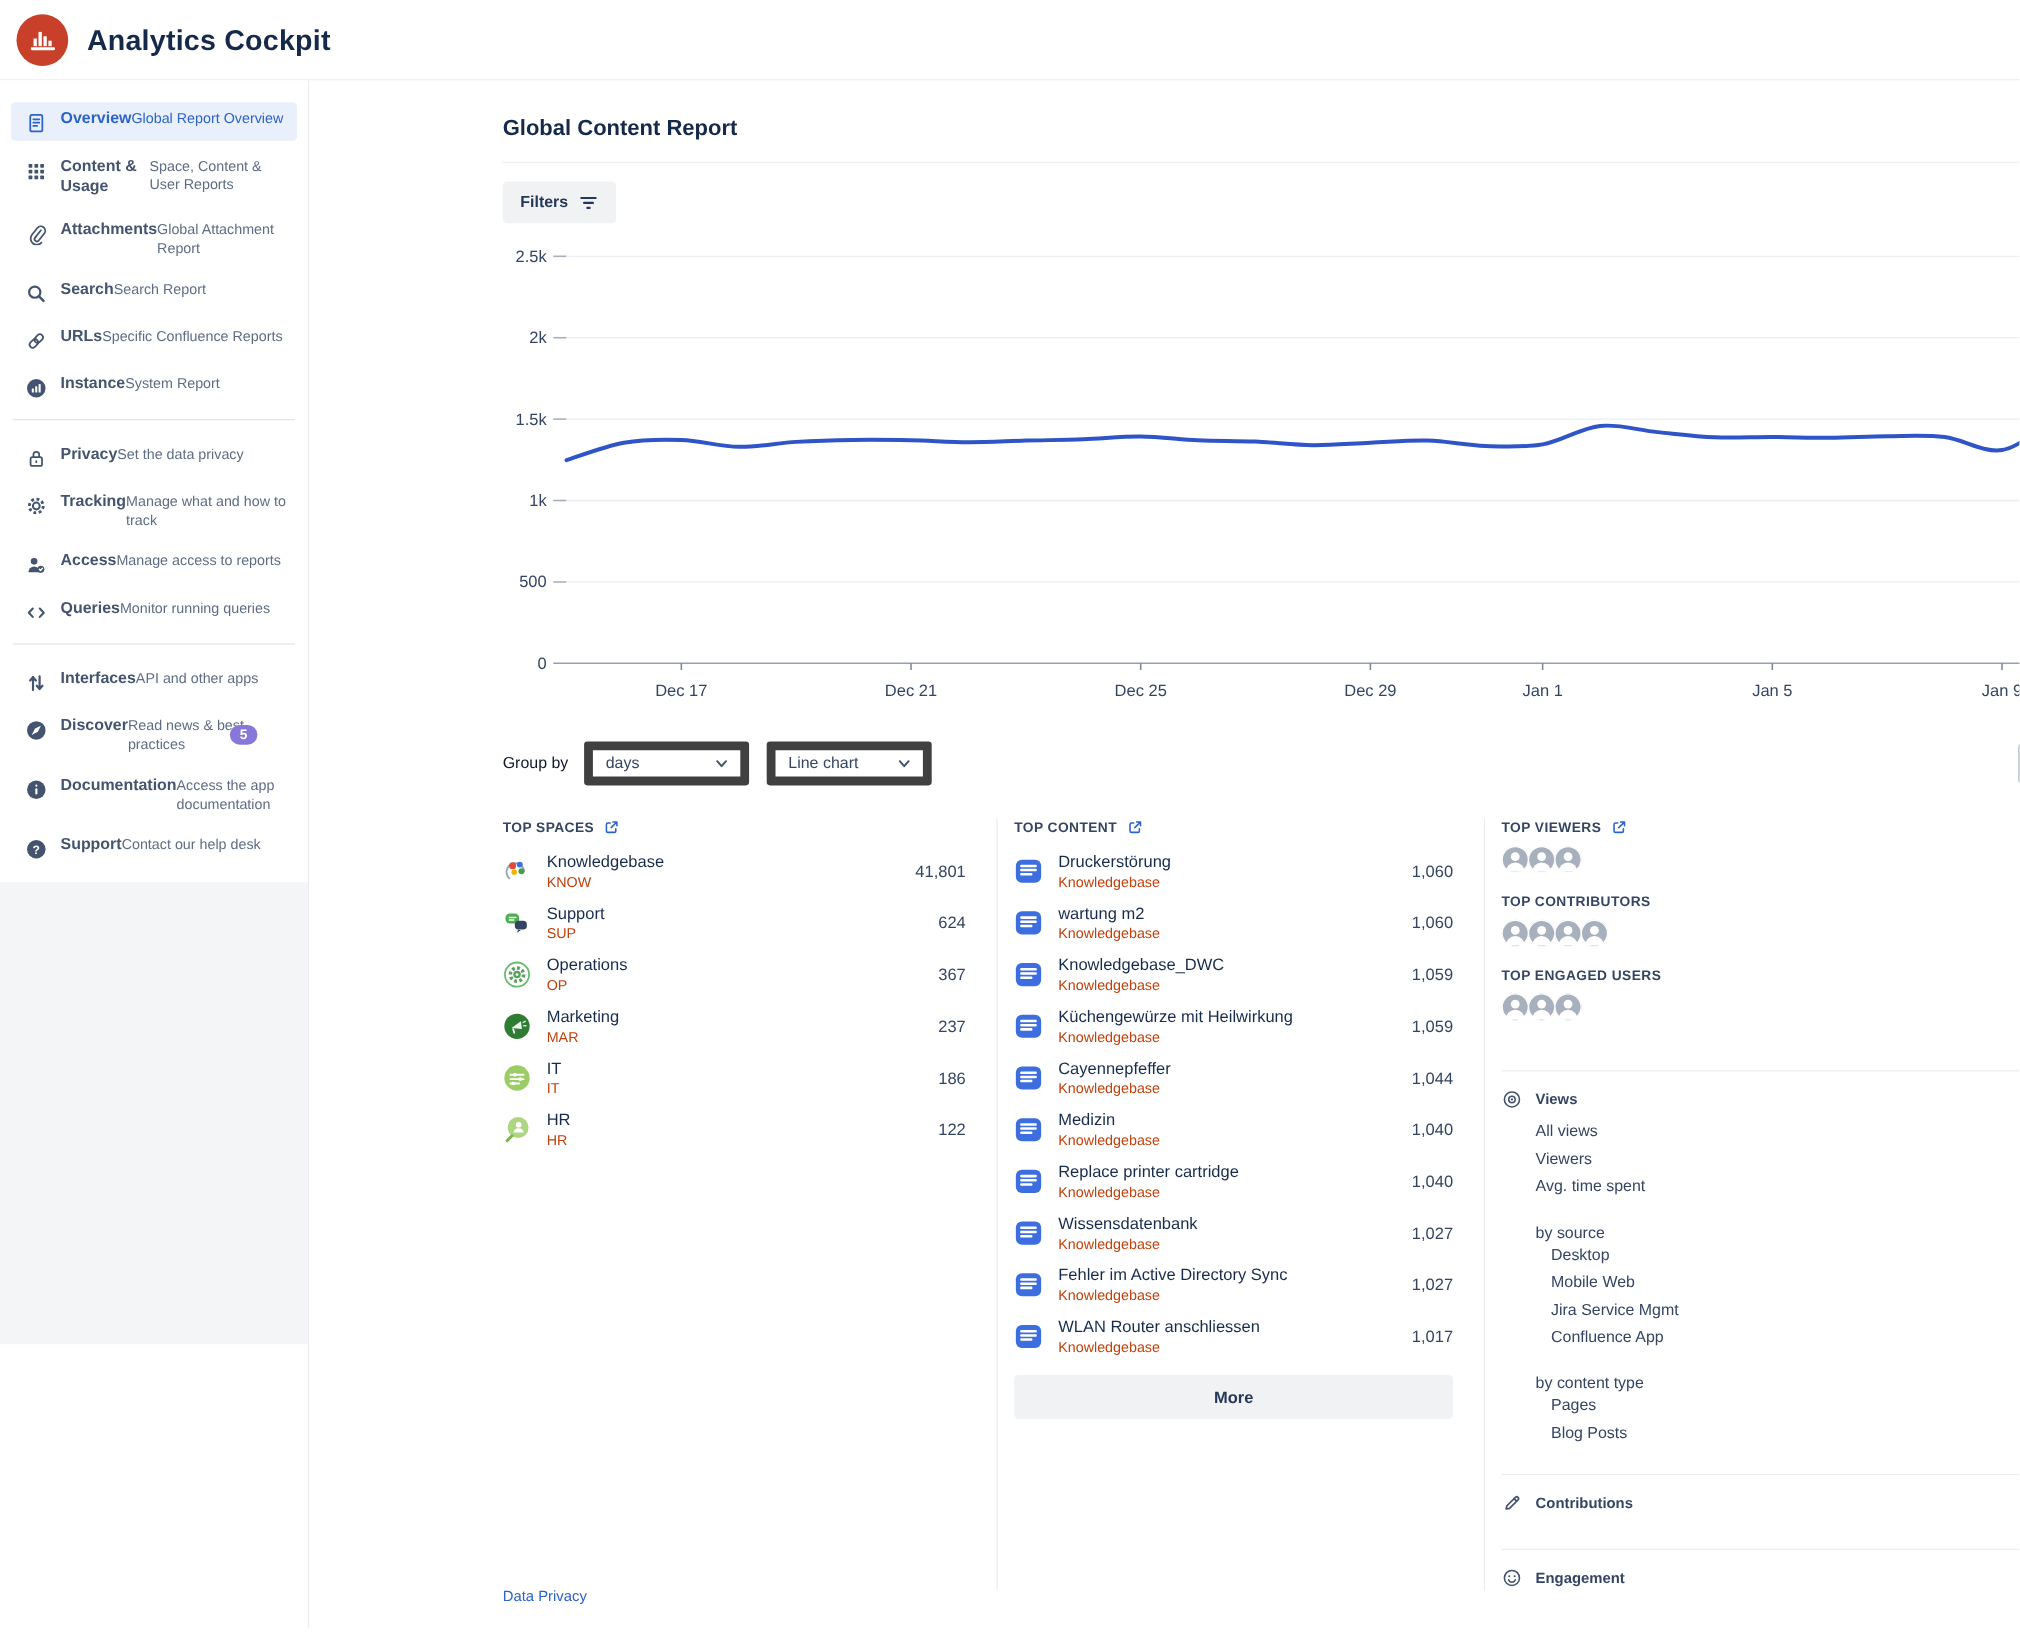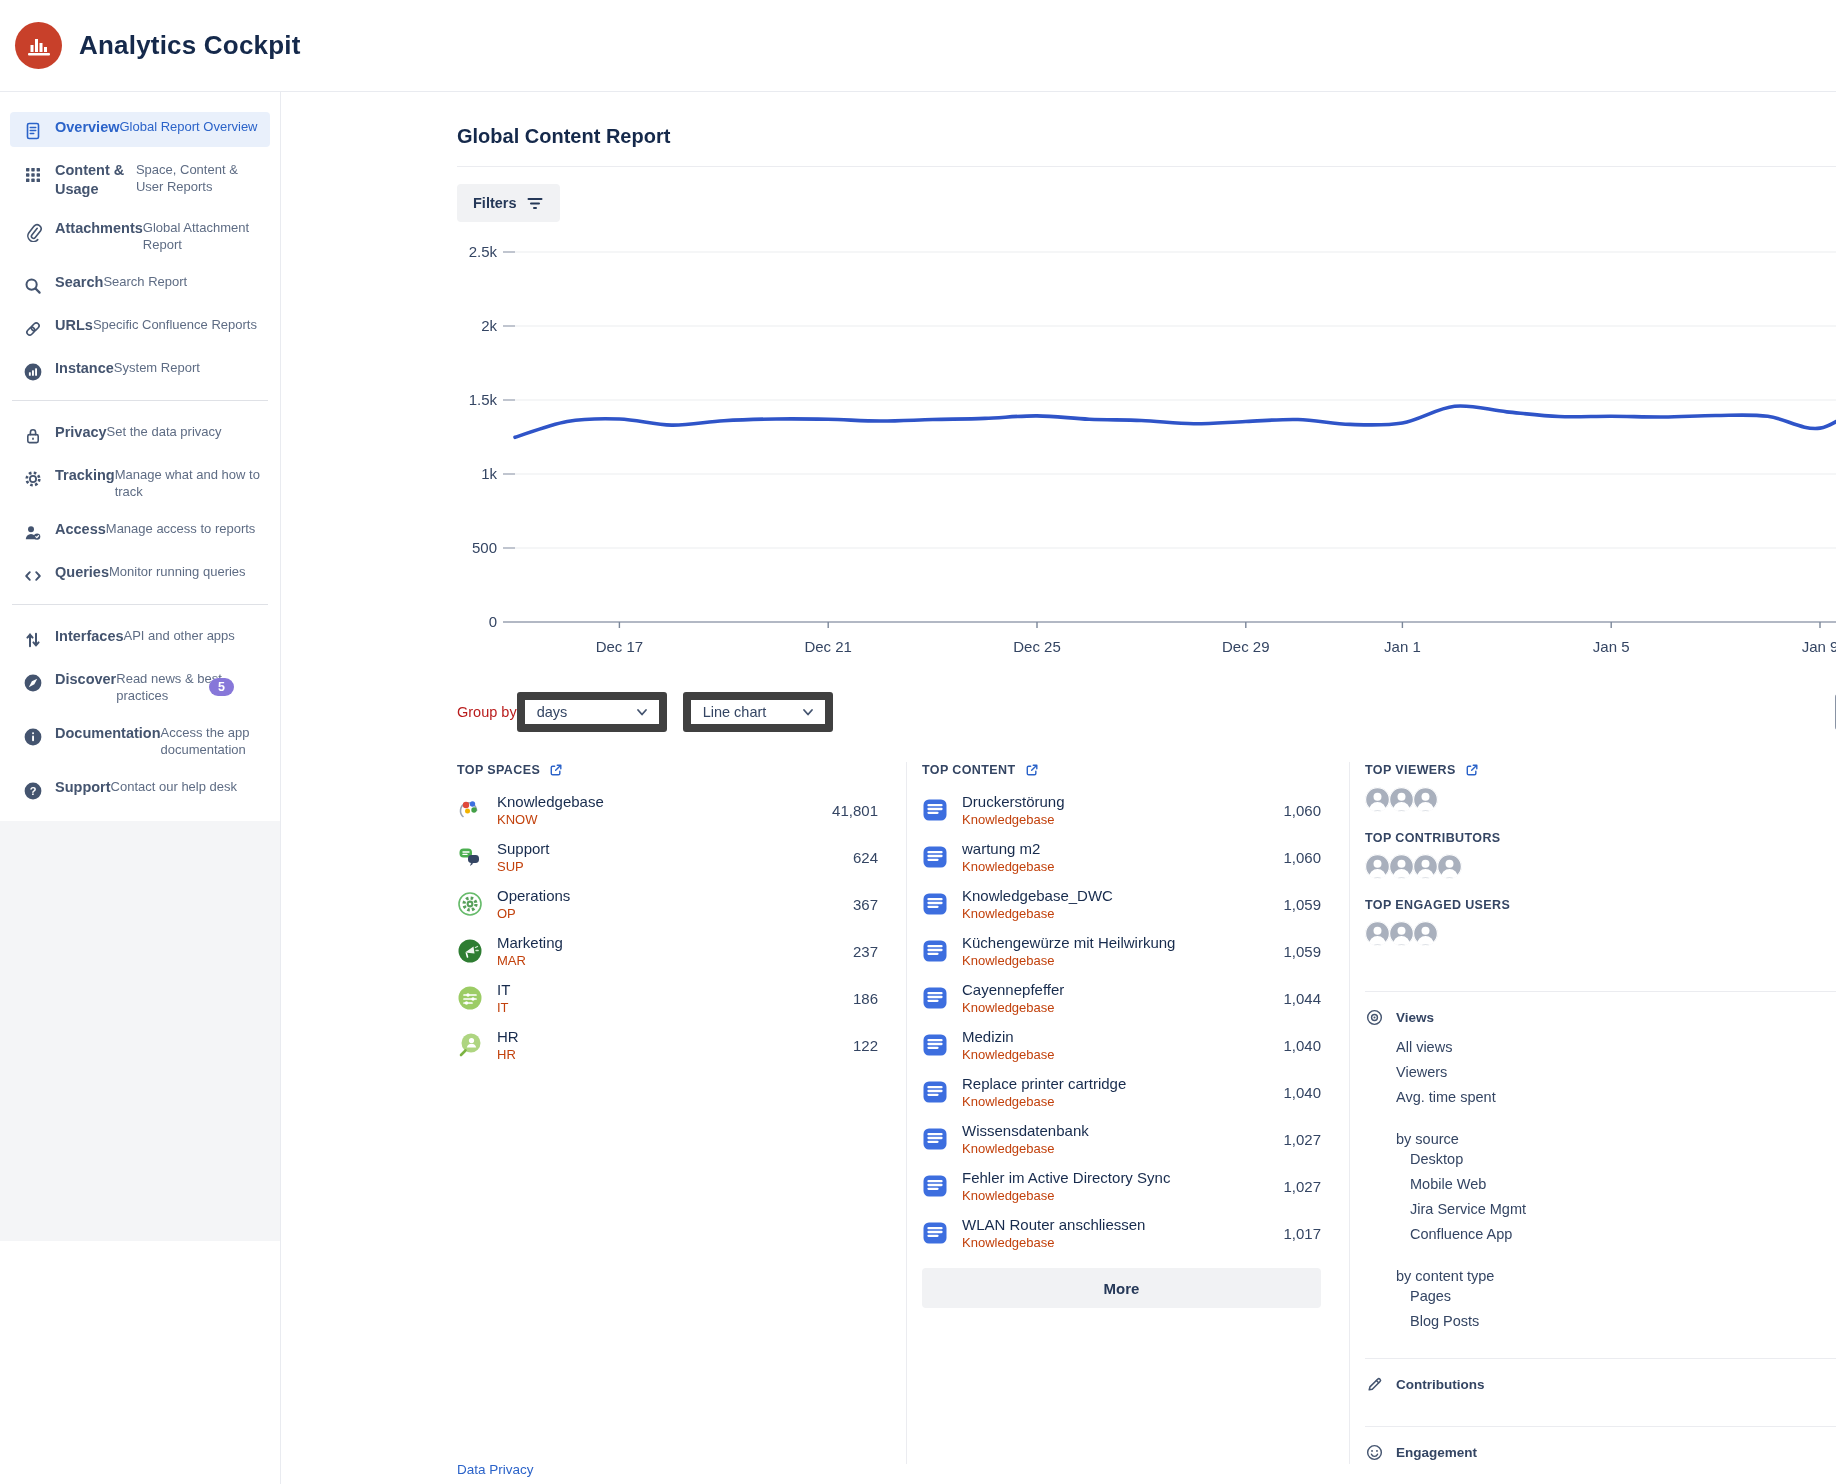--- a/index.html
+++ b/index.html
@@ -1,20 +1,20 @@
 <!DOCTYPE html>
 <html><head>
 <meta charset="utf-8">
 <style>
   html,body{margin:0;padding:0;background:#fff;}
   *{box-sizing:border-box;}
   .app{width:1836px;height:1484px;background:#fff;position:relative;overflow:hidden;
        font-family:"Liberation Sans",sans-serif;color:#172b4d;}
   
-  .hdr{height:92px;display:flex;align-items:center;padding-left:15px;border-bottom:1px solid #e9ebf0;}
+  .hdr{height:73px;display:flex;align-items:center;padding-left:15px;border-bottom:1px solid #e9ebf0;}
   .logo{width:47px;height:47px;border-radius:50%;background:#c8402a;display:flex;align-items:center;justify-content:center;flex:0 0 auto;}
   .hdr-title{font-size:26px;font-weight:700;color:#15294b;margin-left:17px;letter-spacing:.2px;}
   
   .body{display:flex;height:1407px;}
   .sidebar{width:281px;flex:0 0 281px;border-right:1px solid #e9ebf0;padding-top:20px;background:#fff;}
   .nav-item{position:relative;display:flex;align-items:flex-start;margin:0 10px 8px 10px;padding:6px 8px 6px 12px;border-radius:4px;cursor:pointer;}
   .nav-item.active{background:#e9f0fb;}
   .nav-ic{width:22px;flex:0 0 22px;margin-top:3px;display:flex;justify-content:center;}
   .nav-txt{margin-left:11px;display:flex;flex-direction:row;}
   .nav-title{font-size:14.5px;font-weight:700;color:#44546f;line-height:19px;}
@@ -32,21 +32,21 @@
   .page-head{display:flex;align-items:center;justify-content:space-between;margin-top:26px;height:36px;}
   .page-title{font-size:20px;font-weight:700;color:#15294b;}
   .head-rule{height:1px;background:#ebecf0;margin-top:12px;}
   .toolbar{display:flex;align-items:center;margin-top:17px;}
   .btn{display:inline-flex;align-items:center;gap:9px;background:#f1f2f4;border:none;border-radius:4px;
        height:38px;padding:0 16px;font-family:inherit;font-size:14.5px;font-weight:700;color:#253858;cursor:pointer;}
   .toolbar .spacer{flex:1;}
   
   .chart-wrap{margin-top:16px;}
   .groupby-row{display:flex;align-items:center;margin-top:12px;}
-  .gb-label{font-size:14.5px;color:#b91c1c;}
+  .gb-label{font-size:14.5px;color:#0f172a;margin-right:14px;}
   .fselect{display:flex;align-items:center;justify-content:space-between;width:150px;height:40px;
            border:8px solid #404040;border-radius:3px;padding:0 10px 0 12px;font-size:14.5px;color:#344563;cursor:pointer;background:#fff;}
   .fselect + .fselect{margin-left:16px;}
   .fselect.metrics{width:256px;height:36px;color:#8993a4;border-color:#8993a4;}
   .gb-spacer{flex:1;}
   .chev{stroke:#44546f;fill:none;stroke-width:1.8;stroke-linecap:round;stroke-linejoin:round;}
   
   .cols{display:grid;grid-template-columns:449px 443px 1fr;margin-top:30px;min-height:662px;}
   .col{padding-right:28px;}
   .col.c2{border-left:1px solid #ebecf0;padding-left:15px;}

